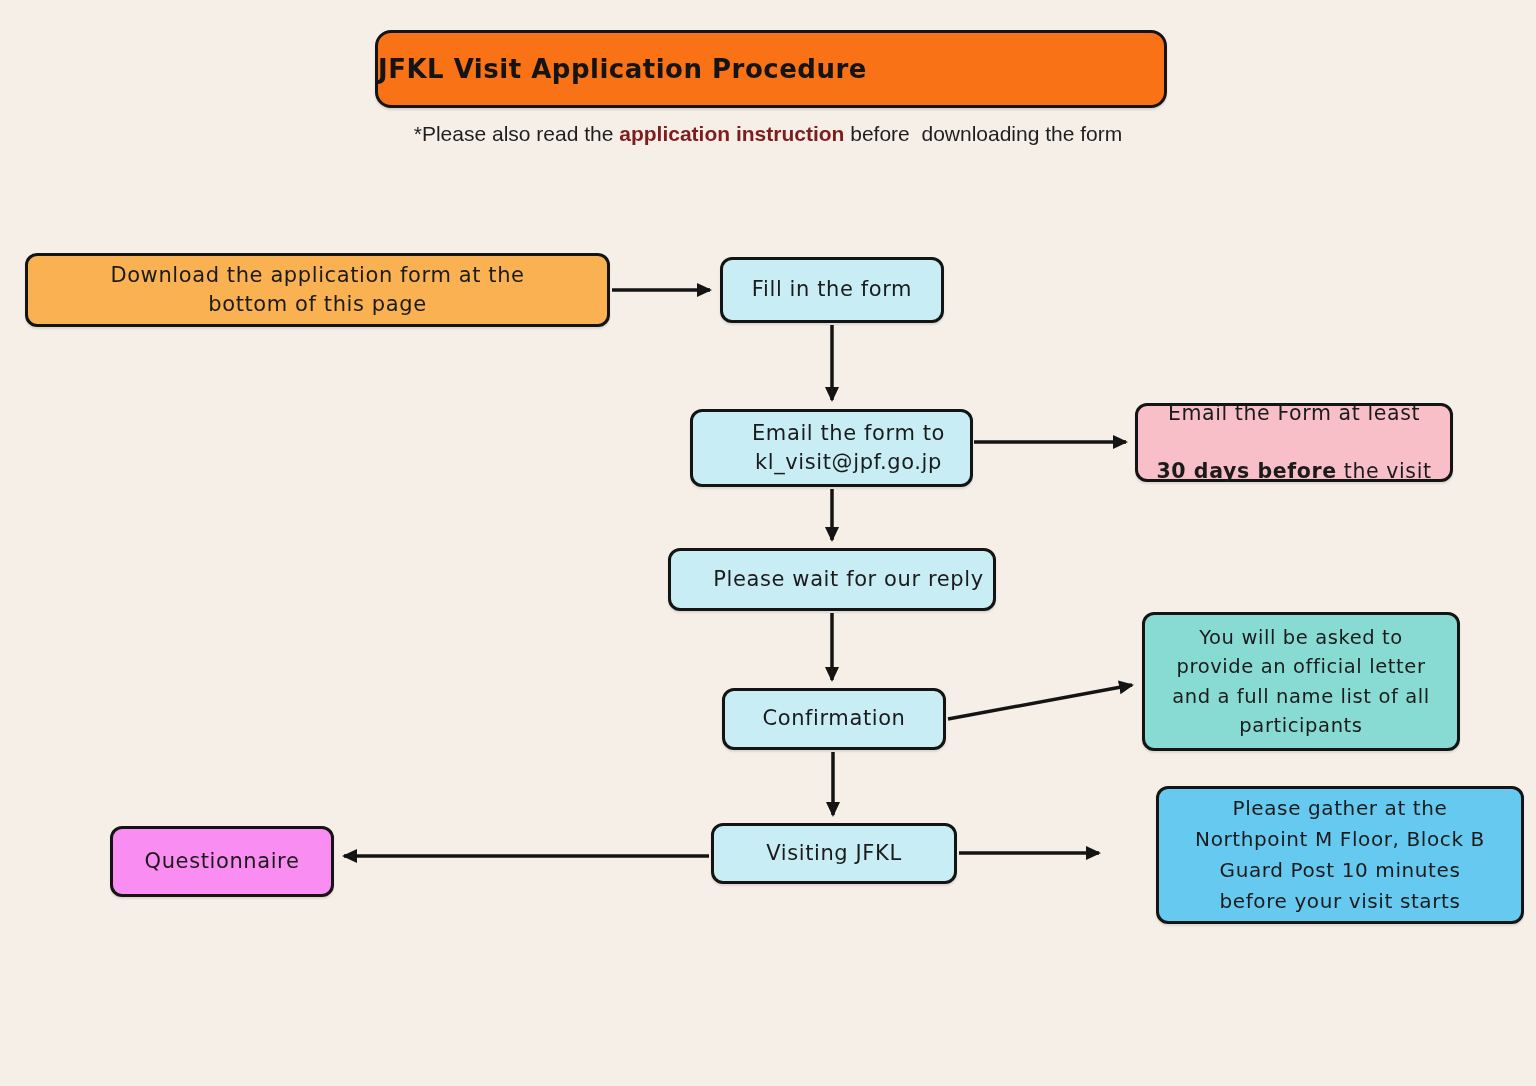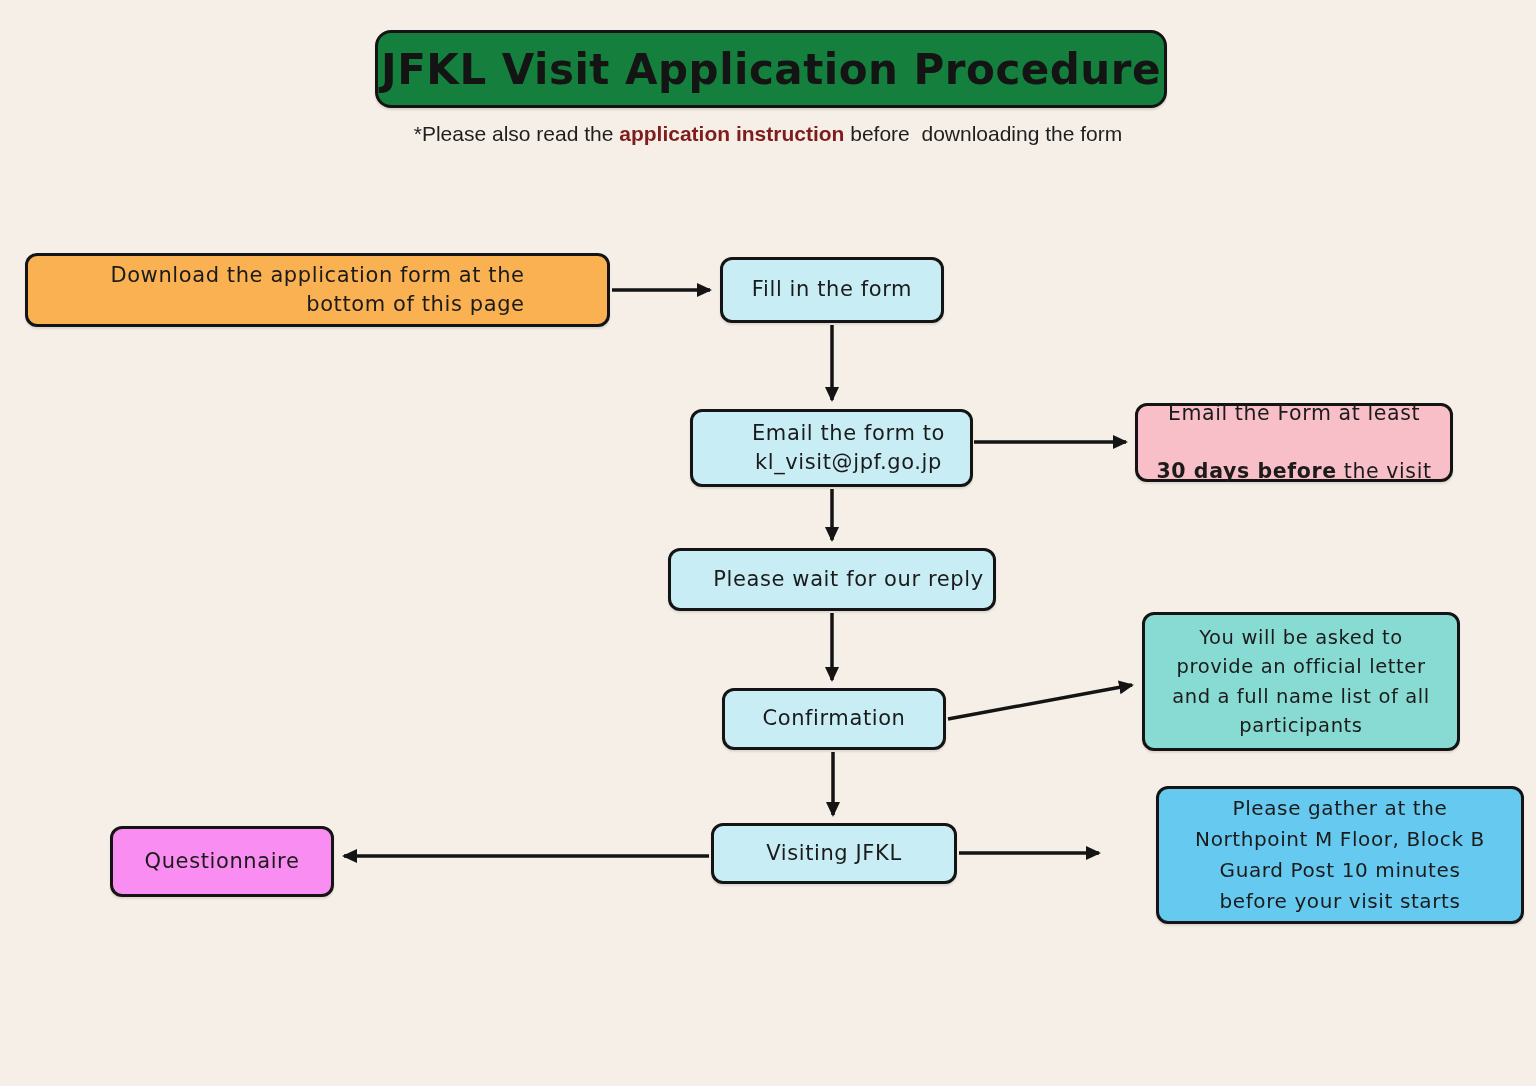--- a/index.html
+++ b/index.html
@@ -7,44 +7,44 @@
     position:relative;
     width:1536px;
     height:1086px;
     background:#F5EFE7;
     font-family:"DejaVu Sans",sans-serif;
     overflow:hidden;
   }
   .connectors{position:absolute;left:0;top:0;pointer-events:none;}
   .title-box{
     position:absolute;left:375px;top:30px;width:786px;height:72px;
-    background:#15803d;border:3.5px solid #141414;border-radius:16px;
-    display:flex;align-items:center;justify-content:center;
-    font-size:42px;font-weight:bold;letter-spacing:0.5px;color:#141414;
+    background:#f97316;border:3.5px solid #141414;border-radius:16px;
+    display:flex;align-items:center;justify-content:flex-start;
+    font-size:26px;font-weight:bold;letter-spacing:0.5px;color:#141414;
     box-shadow:0 2px 2px rgba(0,0,0,0.12);
   }
   .subtitle{
     position:absolute;left:0;top:122px;width:100%;
     text-align:center;
     font-family:"Liberation Sans",sans-serif;
     font-size:21px;color:#1f1f1f;
     white-space:pre-wrap;
   }
   .subtitle b{font-weight:bold;}
   .node{
     position:absolute;
     border:3px solid #141414;border-radius:12px;
     display:flex;align-items:center;justify-content:center;
     text-align:center;color:#1b1b1b;
     font-size:21px;letter-spacing:0.6px;line-height:1.4;
     box-shadow:0 2px 2px rgba(0,0,0,0.10);
     padding:0 6px;box-sizing:border-box;
   }
   .node-label{white-space:pre-line;}
-  .n-download{left:25px;top:253px;width:585px;height:74px;text-align:right;}
+  .n-download{left:25px;top:253px;width:585px;height:74px;}
   .n-fill{left:720px;top:257px;width:224px;height:66px;}
   .n-email{left:690px;top:409px;width:283px;height:78px;}
   .n-deadline{left:1135px;top:403px;width:318px;height:79px;font-size:20.5px;}
   .n-wait{left:668px;top:548px;width:328px;height:63px;}
   .n-confirm{left:722px;top:688px;width:224px;height:62px;}
   .n-official{left:1142px;top:612px;width:318px;height:139px;font-size:19.5px;line-height:1.5;}
   .n-visiting{left:711px;top:823px;width:246px;height:61px;}
   .n-quest{left:110px;top:826px;width:224px;height:71px;justify-content:center;}
   .n-gather{left:1108px;top:786px;width:368px;height:138px;font-size:20px;line-height:1.55;}
 </style>

